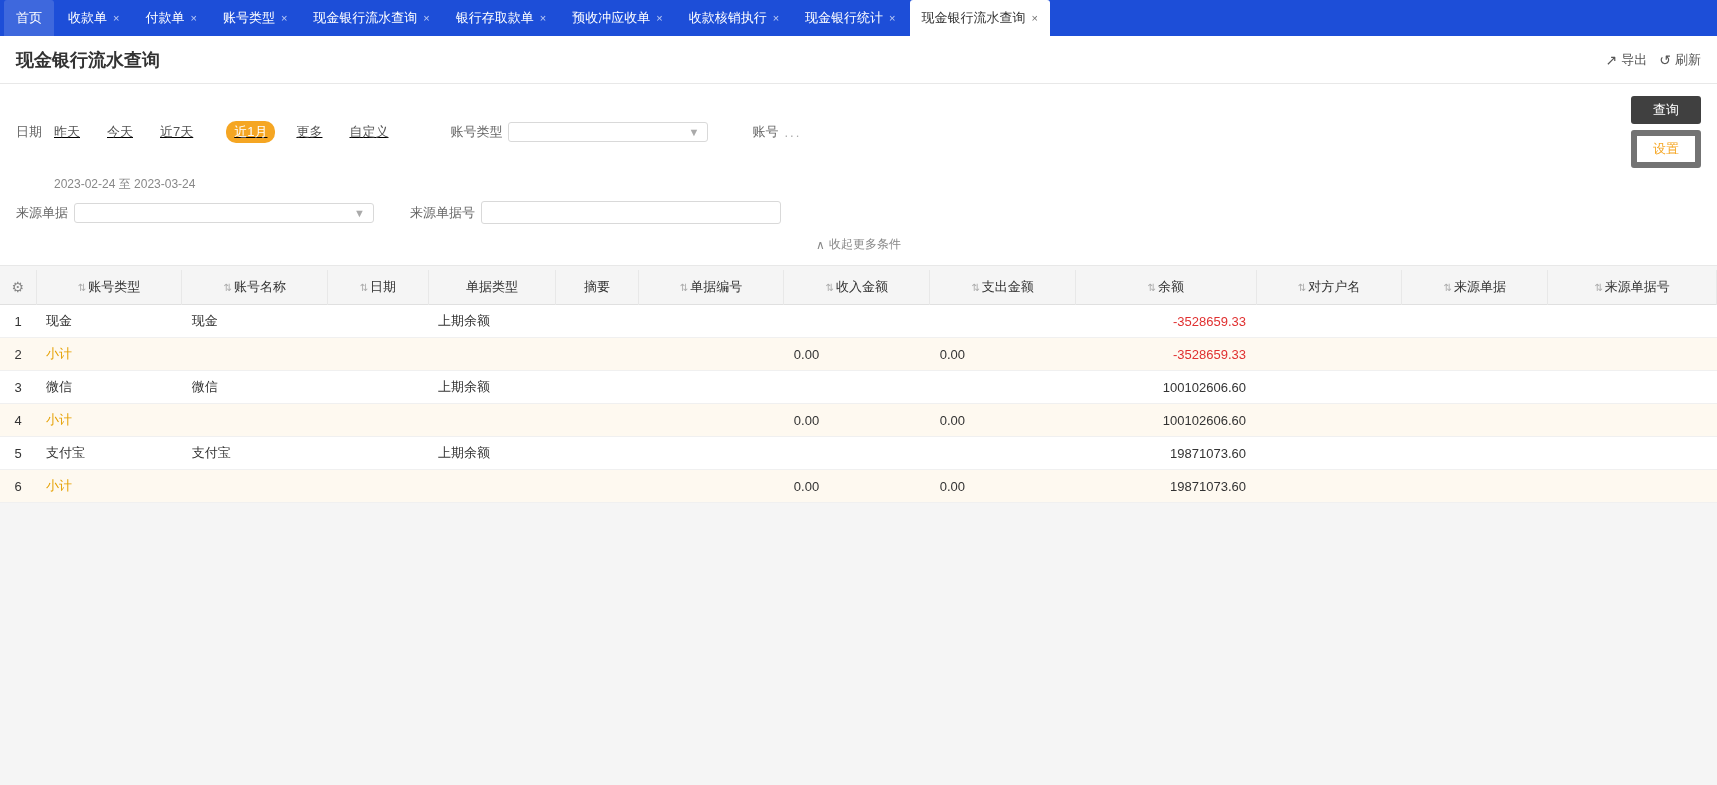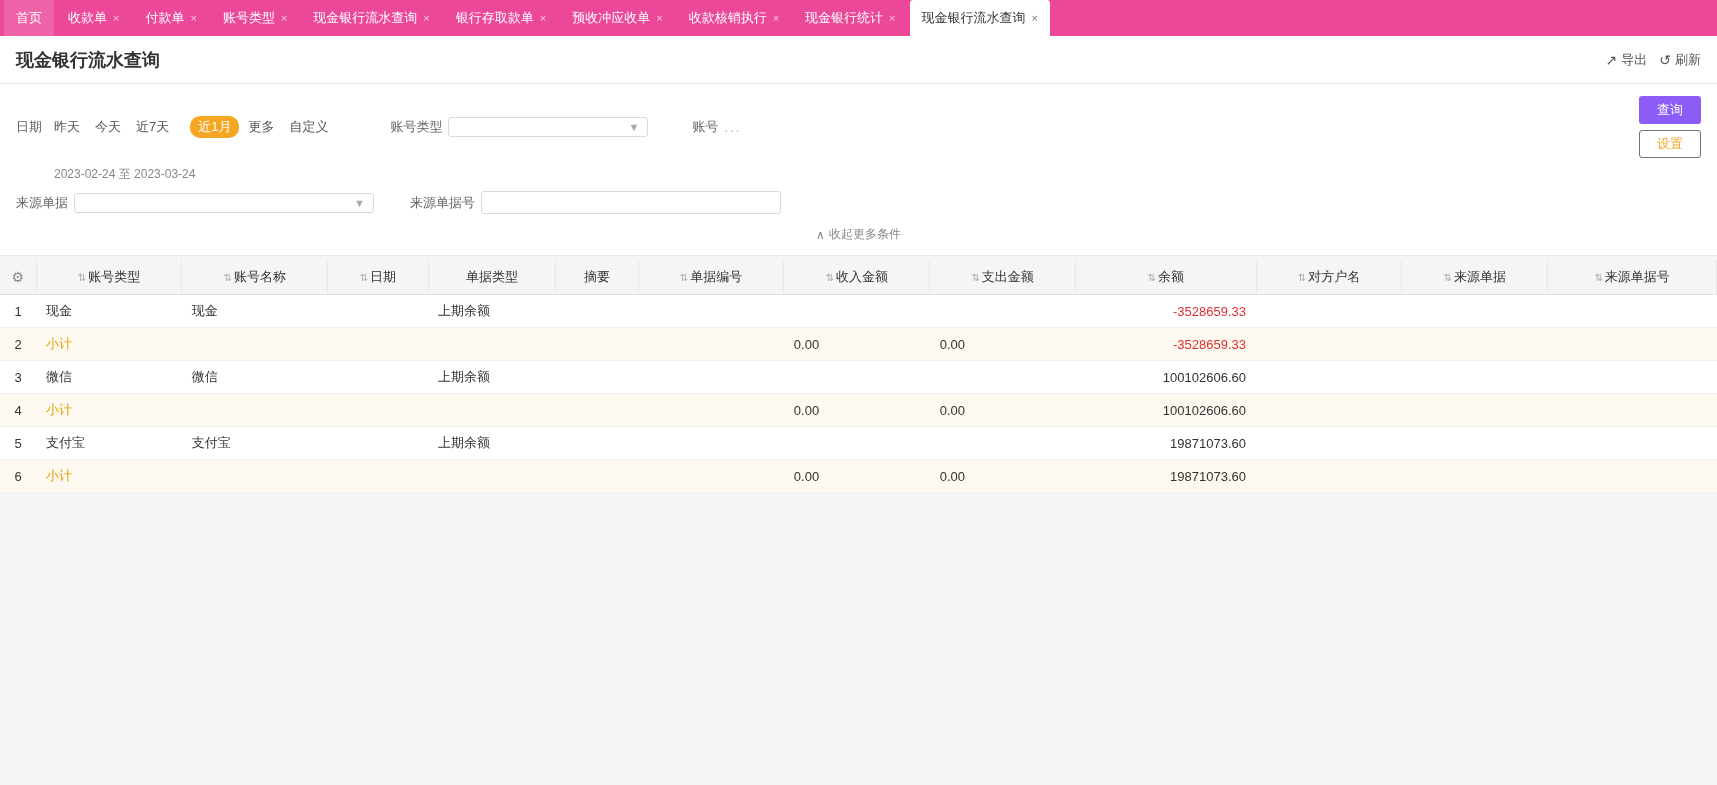--- a/index.html
+++ b/index.html
@@ -1,20 +1,20 @@
 <!DOCTYPE html>
 <html><head>
   <meta charset="utf-8">
   <style>
     * { box-sizing: border-box; margin: 0; padding: 0; }
     body { font-family: 'Microsoft YaHei', Arial, sans-serif; font-size: 13px; background: #f5f5f5; }
 
     
     .top-nav {
-      background: #ec4899;
+      background: #1d4ed8;
       display: flex;
       align-items: center;
       height: 36px;
       padding: 0 4px;
       gap: 2px;
       overflow: hidden;
     }
     .nav-tab {
       display: flex;
       align-items: center;
@@ -78,22 +78,23 @@
       align-items: center;
       gap: 6px;
     }
     .filter-label {
       color: #666;
       white-space: nowrap;
       font-size: 13px;
     }
     .date-shortcuts {
       display: flex;
-      gap: 3px;
+      gap: 15px;
       align-items: flex-start;
+      text-decoration: underline;
     }
     .date-btn {
       padding: 2px 6px;
       border: none;
       background: transparent;
       color: #555;
       cursor: pointer;
       font-size: 13px;
       border-radius: 3px;
     }
@@ -128,32 +129,32 @@
       min-width: 200px;
       outline: none;
       font-size: 13px;
     }
     .filter-dots {
       color: #aaa;
       cursor: pointer;
       letter-spacing: 2px;
     }
     .query-btn {
-      background: #8b5cf6;
+      background: #404040;
       color: #fff;
       border: none;
       border-radius: 3px;
       padding: 5px 18px;
       cursor: pointer;
       font-size: 13px;
     }
     .settings-btn {
       background: #fff;
       color: #f5a623;
-      border: 1px solid #737373;
+      border: 6px solid #737373;
       border-radius: 3px;
       padding: 4px 16px;
       cursor: pointer;
       font-size: 13px;
     }
     .right-buttons {
       margin-left: auto;
       display: flex;
       flex-direction: column;
       gap: 6px;

